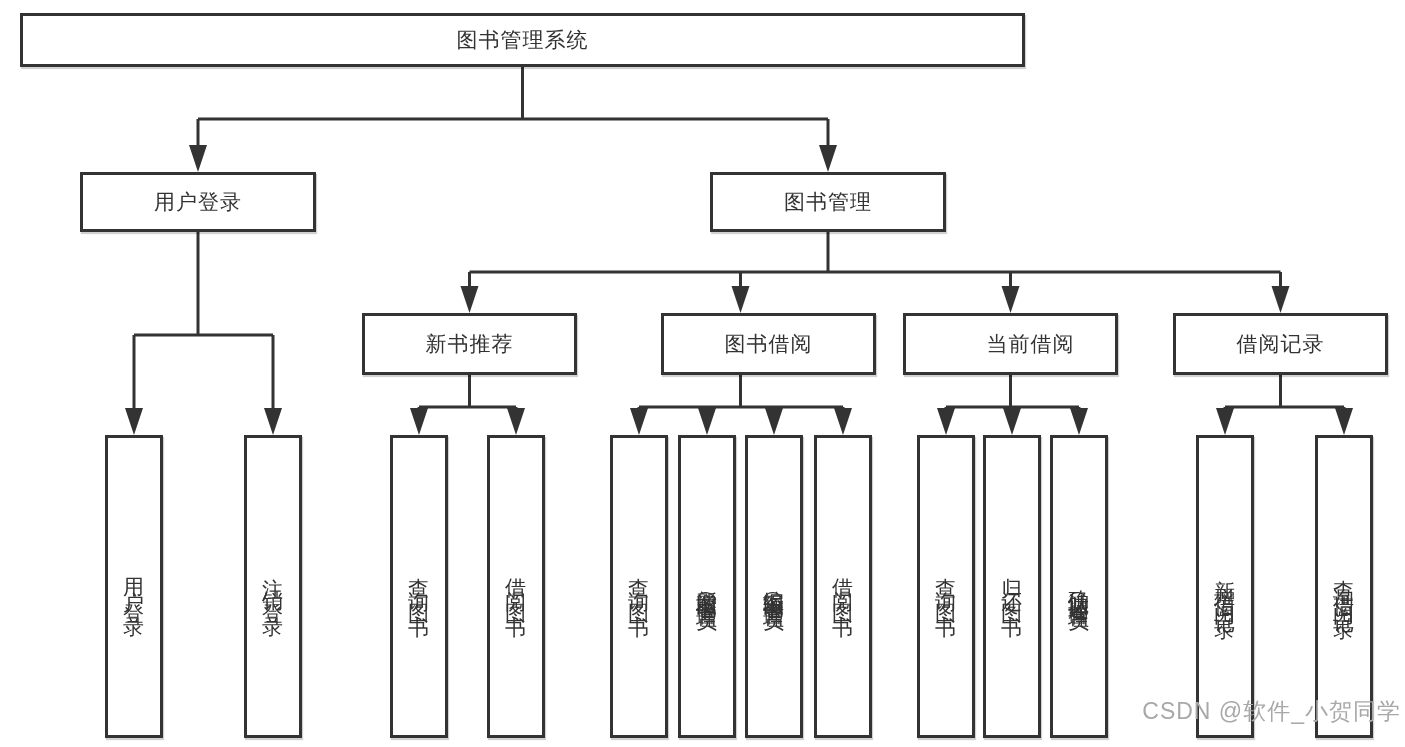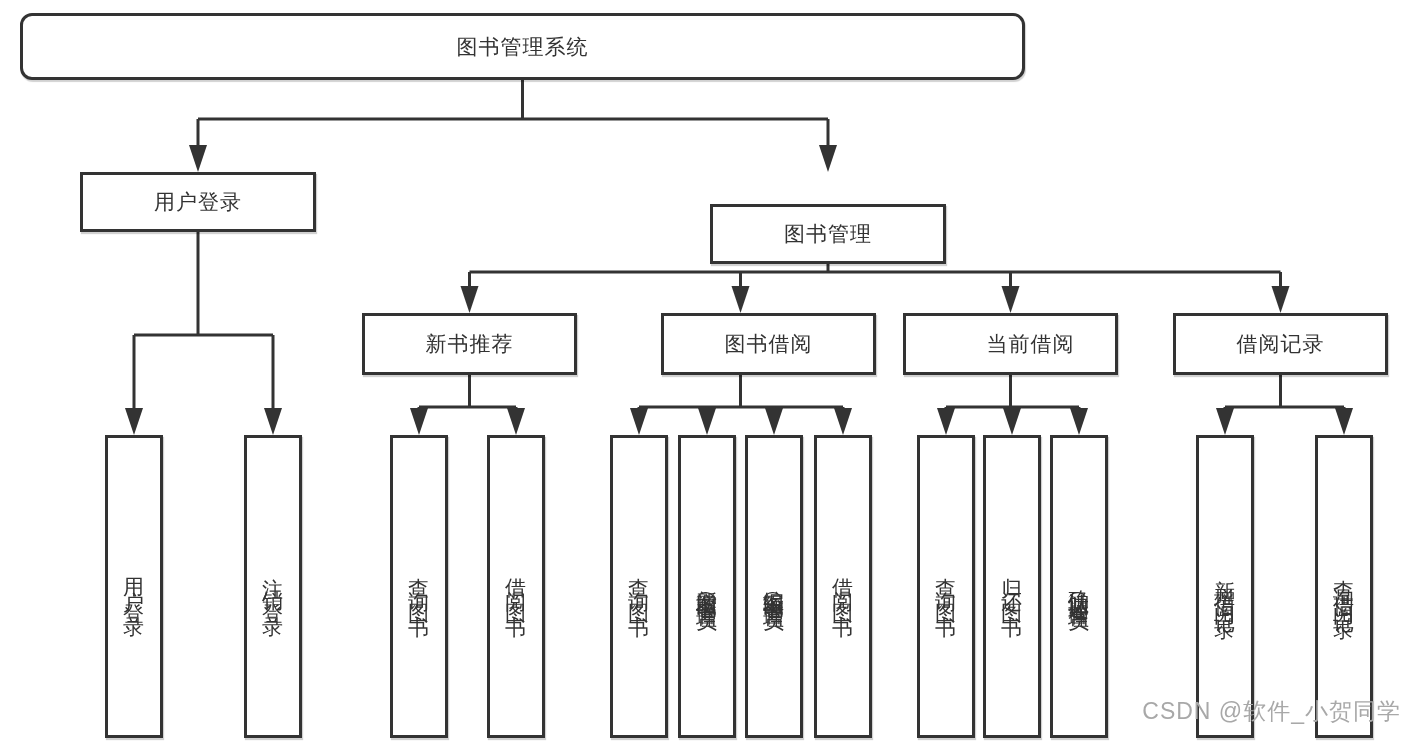--- a/index.html
+++ b/index.html
@@ -101,27 +101,27 @@
       <line x1="1079" y1="407" x2="1079" y2="411" stroke="#333333" stroke-width="3"></line>
       <polygon points="1079,435 1070,408 1088,408" fill="#333333"></polygon>
       <line x1="1280.5" y1="375" x2="1280.5" y2="407" stroke="#333333" stroke-width="3"></line>
       <line x1="1225" y1="407" x2="1344" y2="407" stroke="#333333" stroke-width="3"></line>
       <line x1="1225" y1="407" x2="1225" y2="411" stroke="#333333" stroke-width="3"></line>
       <polygon points="1225,435 1216,408 1234,408" fill="#333333"></polygon>
       <line x1="1344" y1="407" x2="1344" y2="411" stroke="#333333" stroke-width="3"></line>
       <polygon points="1344,435 1335,408 1353,408" fill="#333333"></polygon>
     </svg>
   <div id="nodes">
-      <div class="node h" style="left: 20px; top: 13px; width: 1005px; height: 67px; border-radius: 12px;">
+      <div class="node h" style="left: 20px; top: 13px; width: 1005px; height: 54px;">
         <span>图书管理系统</span>
       </div>
       <div class="node h" style="left: 80px; top: 172px; width: 236px; height: 60px;">
         <span>用户登录</span>
       </div>
-      <div class="node h" style="left: 710px; top: 172px; width: 236px; height: 60px; margin-top: 32px;">
+      <div class="node h" style="left: 710px; top: 172px; width: 236px; height: 60px;">
         <span>图书管理</span>
       </div>
       <div class="node h" style="left: 362px; top: 313px; width: 215px; height: 62px;">
         <span>新书推荐</span>
       </div>
       <div class="node h" style="left: 633px; top: 313px; width: 215px; height: 62px; margin-left: 28px;">
         <span>图书借阅</span>
       </div>
       <div class="node h" style="left: 903px; top: 313px; width: 215px; height: 62px; padding-left: 40px;">
         <span>当前借阅</span>

